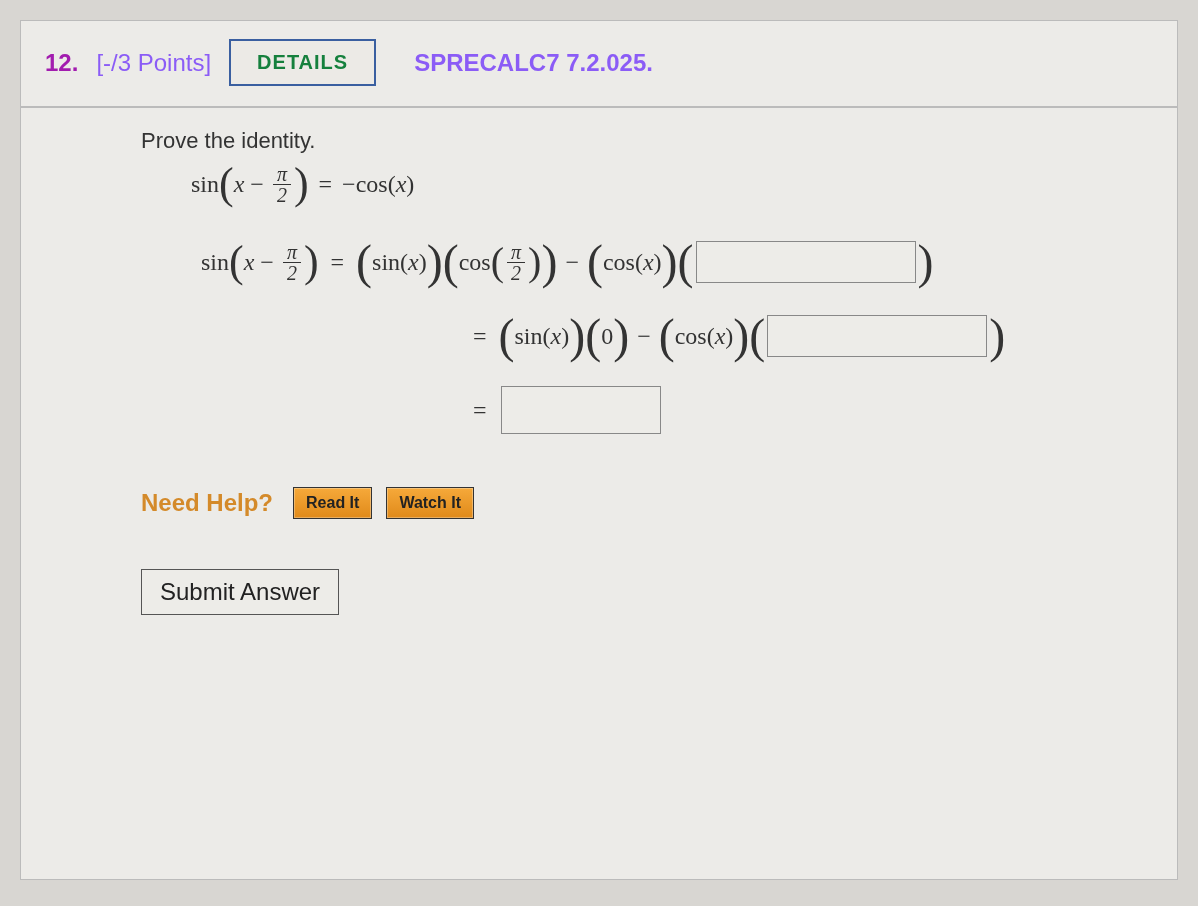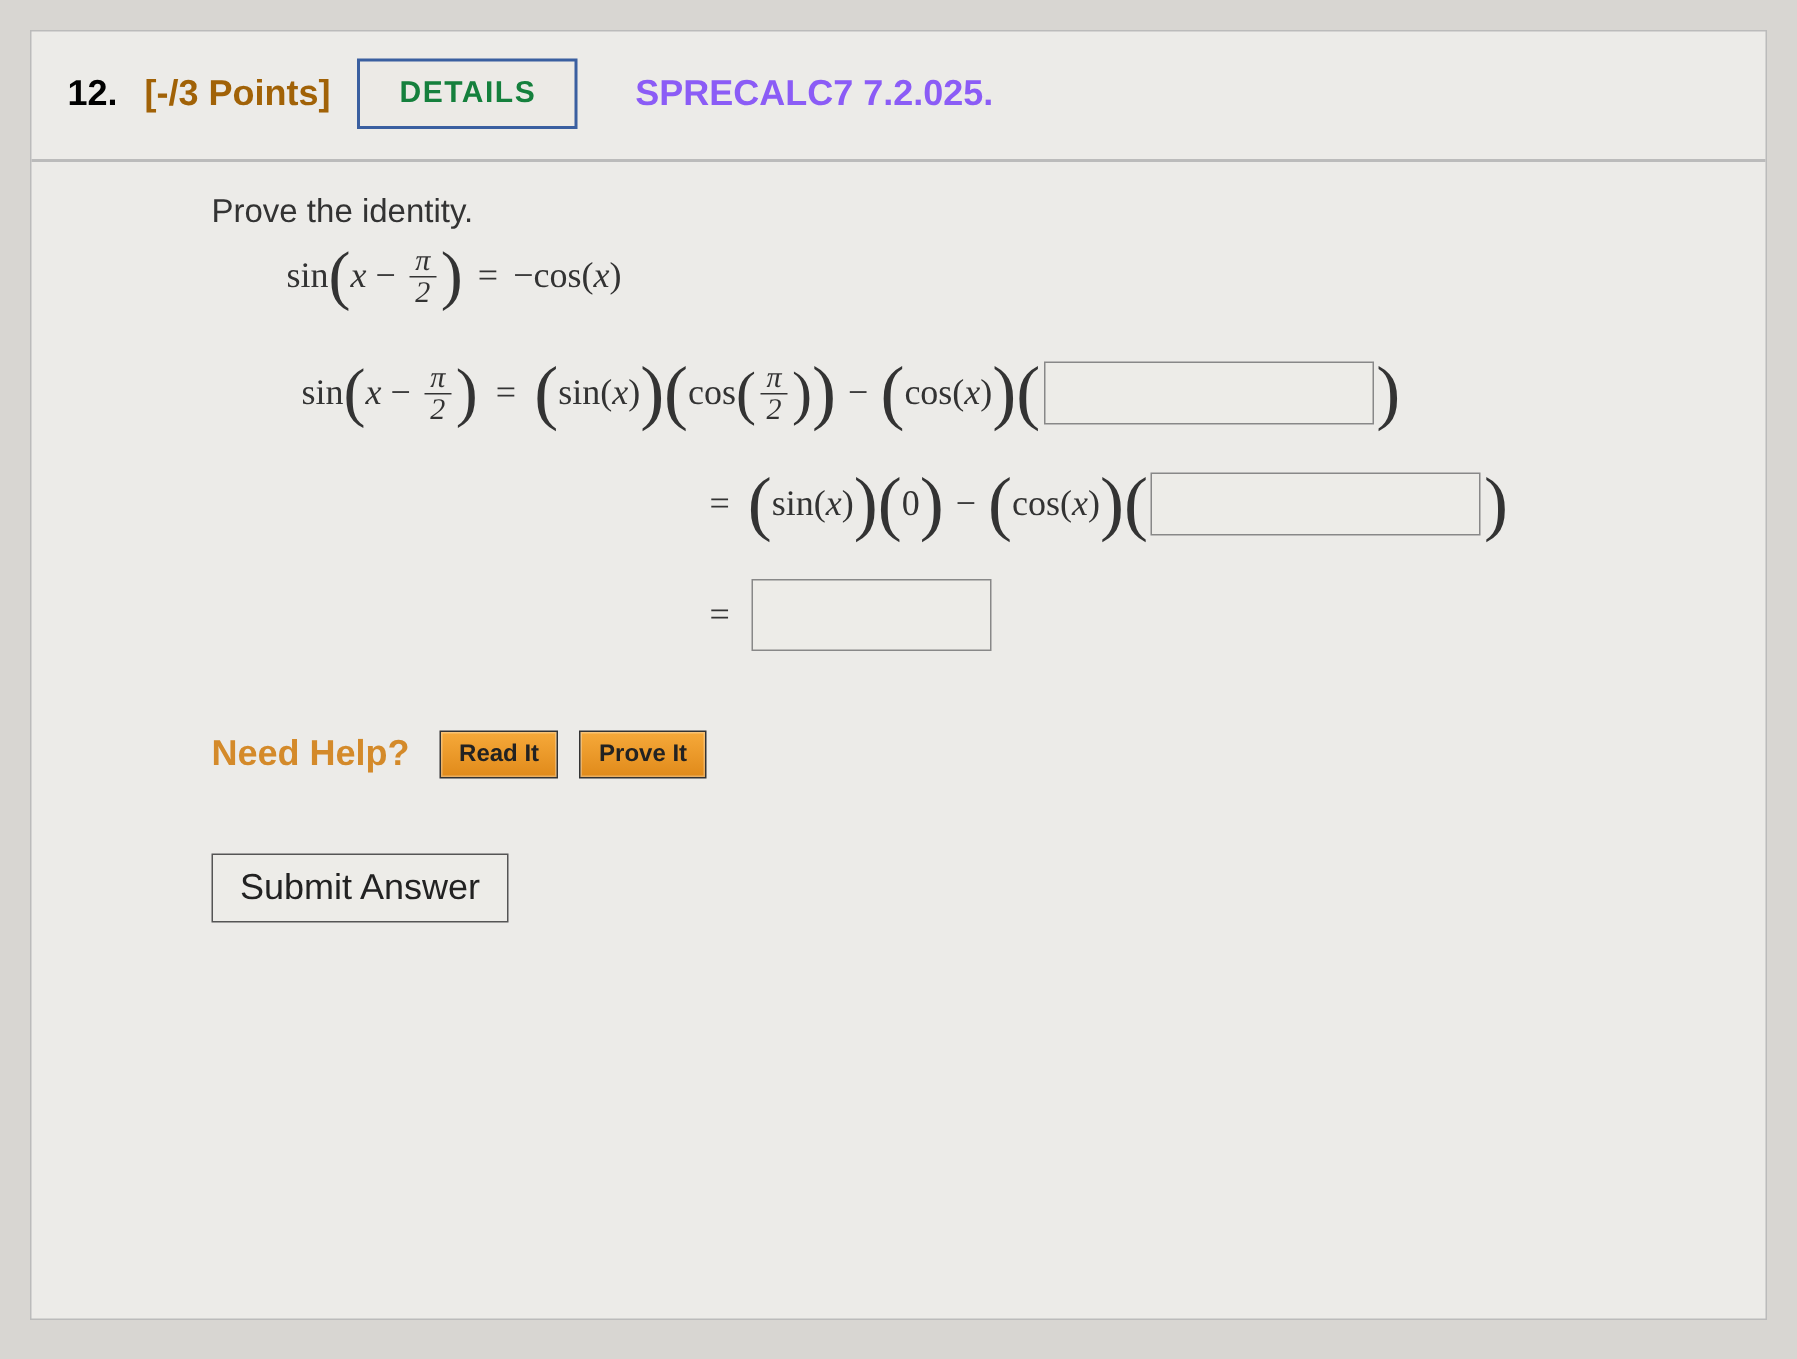--- a/index.html
+++ b/index.html
@@ -22,26 +22,26 @@
   .header {
     display: flex;
     align-items: center;
     padding: 18px 24px 20px 24px;
     border-bottom: 2px solid #bbb;
     gap: 18px;
   }
   .qnum {
     font-size: 24px;
     font-weight: bold;
-    color: #000000;
+    color: #a21caf;
   }
   .points {
     font-size: 24px;
-    font-weight: bold;
-    color: #a16207;
+    font-weight: normal;
+    color: #8b5cf6;
     text-align: right;
   }
   .details-btn {
     border: 2px solid #3a5fa0;
     background: #eceae6;
     color: #15803d;
     font-weight: bold;
     font-size: 20px;
     padding: 10px 26px;
     letter-spacing: 1px;
@@ -262,21 +262,21 @@
       <div class="work-row indent-eq">
         <span class="eq-sign">=</span>
         <input type="text" class="input-box small" style="">
       </div>
 
     </div>
 
     <div class="help-row">
       <span class="need-help">Need Help?</span>
       <button class="help-btn">Read It</button>
-      <button class="help-btn">Prove It</button>
+      <button class="help-btn">Watch It</button>
     </div>
 
     <div class="submit-row">
       <button class="submit-btn">Submit Answer</button>
     </div>
 
   </div>
 </div>
 
 </body></html>

